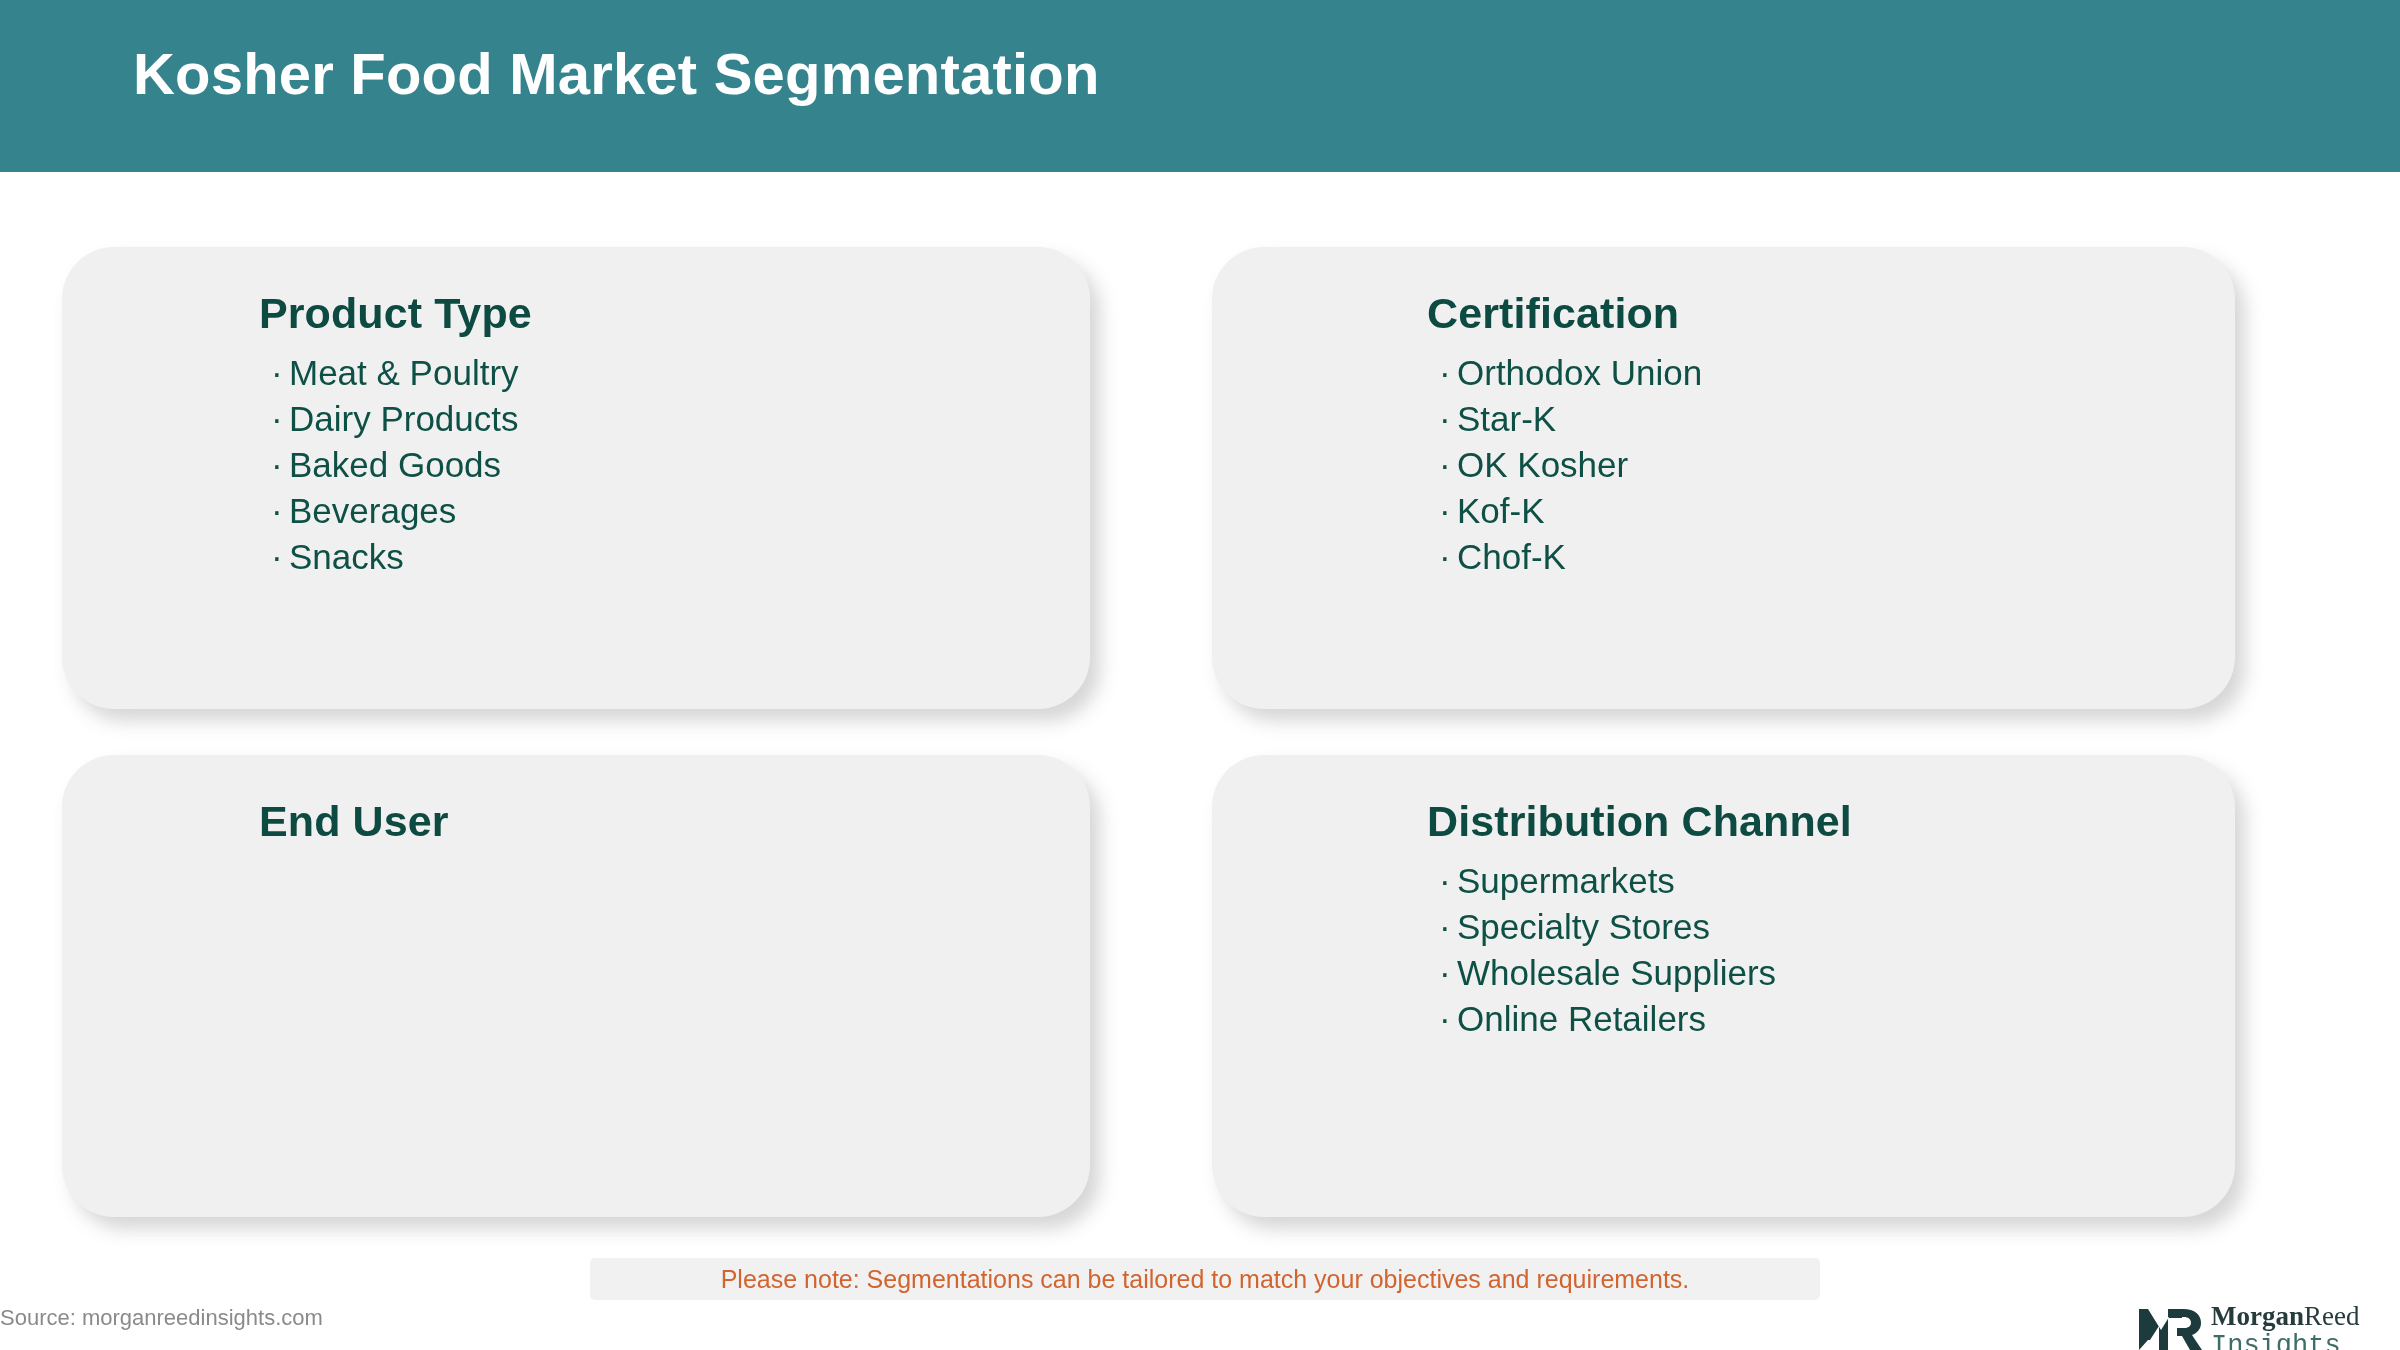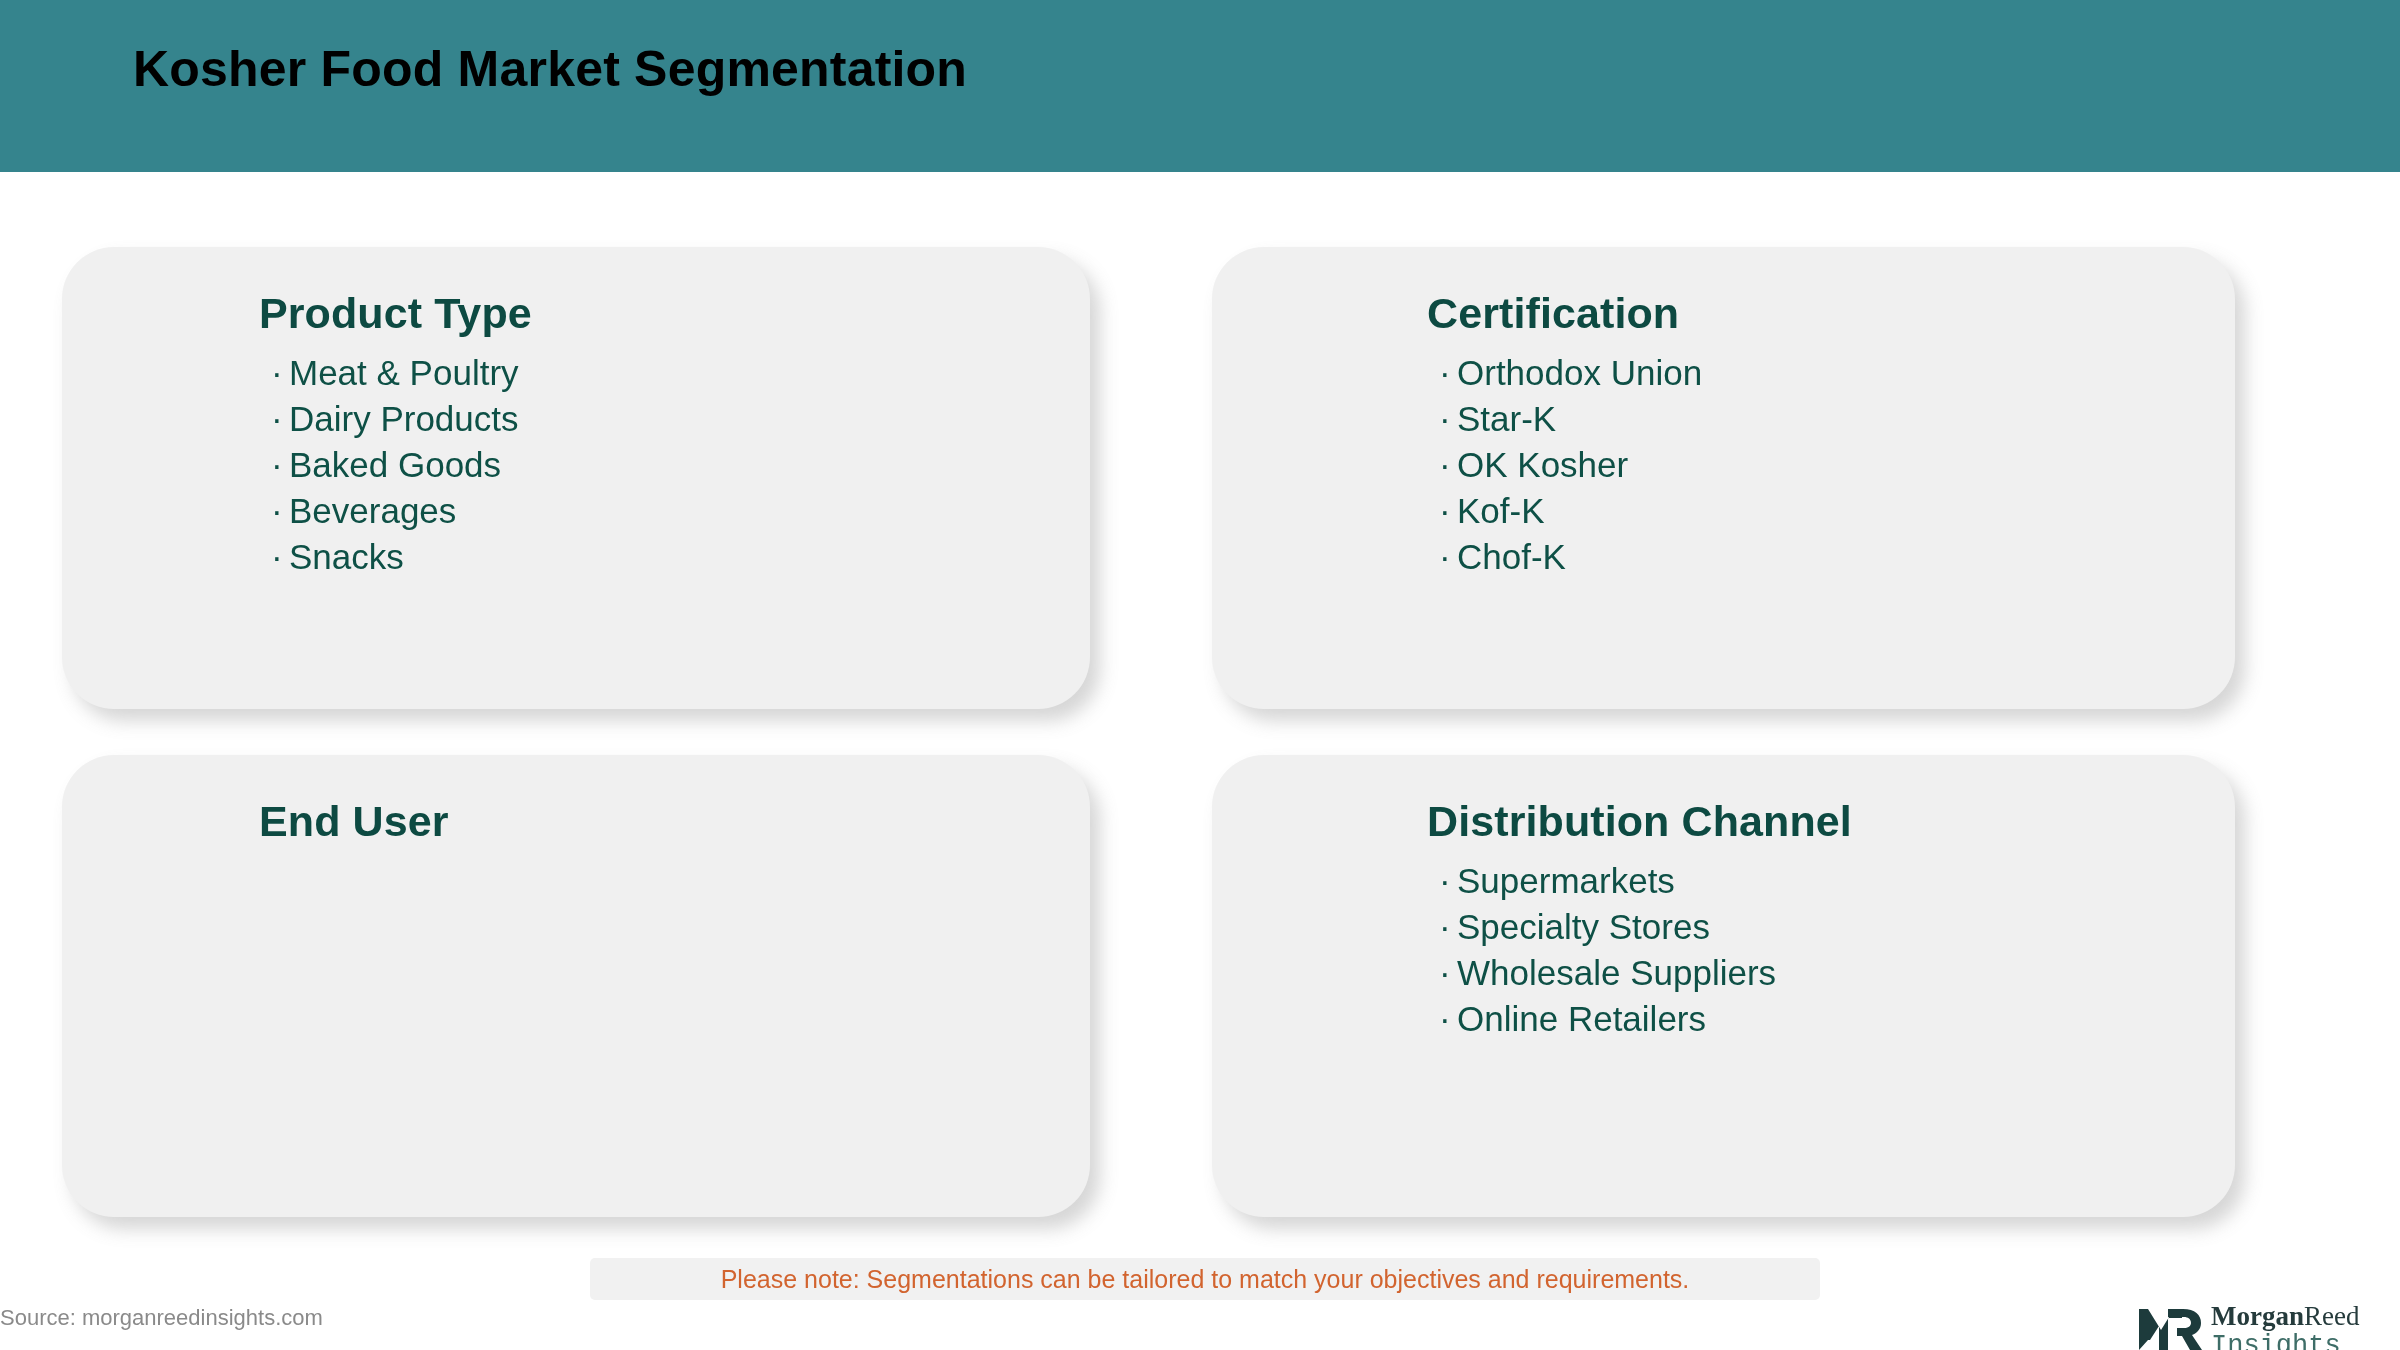--- a/index.html
+++ b/index.html
@@ -21,23 +21,23 @@
     left: 0;
     top: 0;
     width: 2400px;
     height: 172px;
     background: #35848d;
   }
   .header-title {
     position: absolute;
     left: 133px;
     top: 40px;
-    font-size: 50px;
+    font-size: 58px;
     font-weight: bold;
-    color: #000000;
+    color: #ffffff;
     letter-spacing: 0.2px;
     white-space: nowrap;
   }
 
   
   .cards {
     position: absolute;
     left: 0;
     top: 172px;
     width: 1916px;

